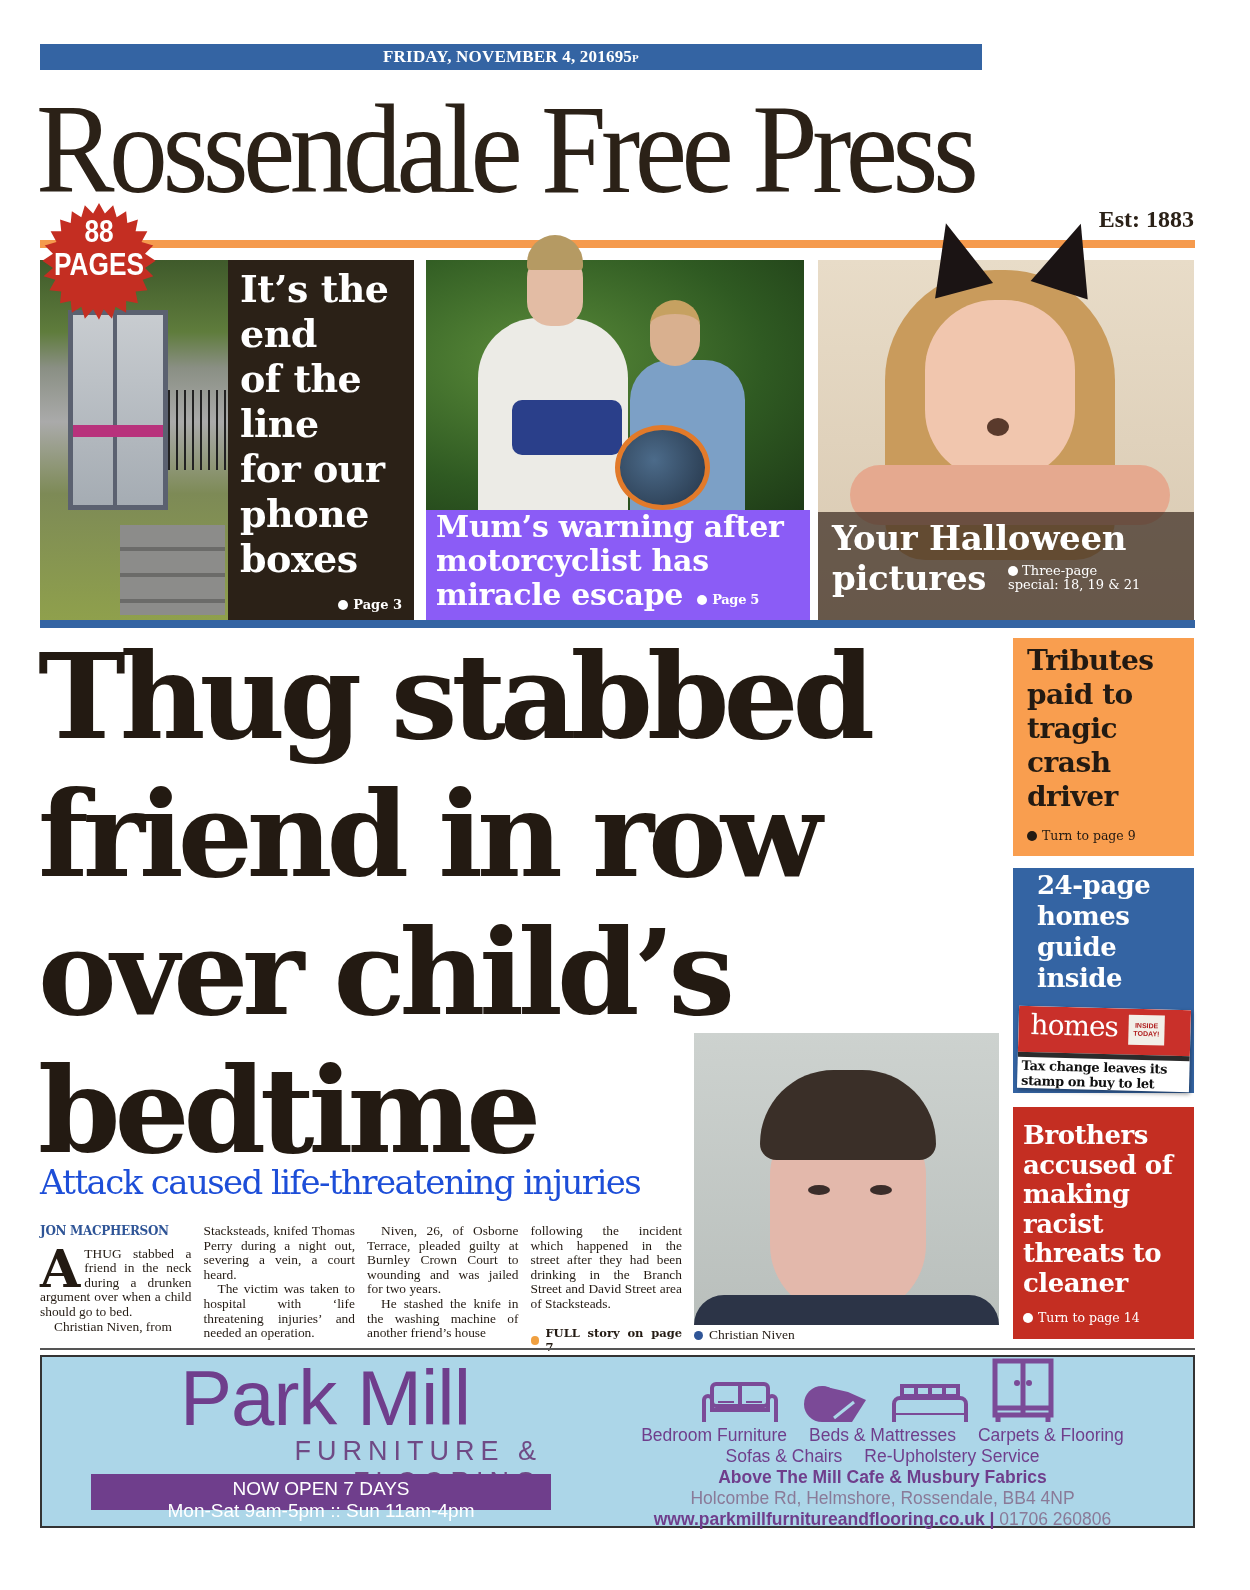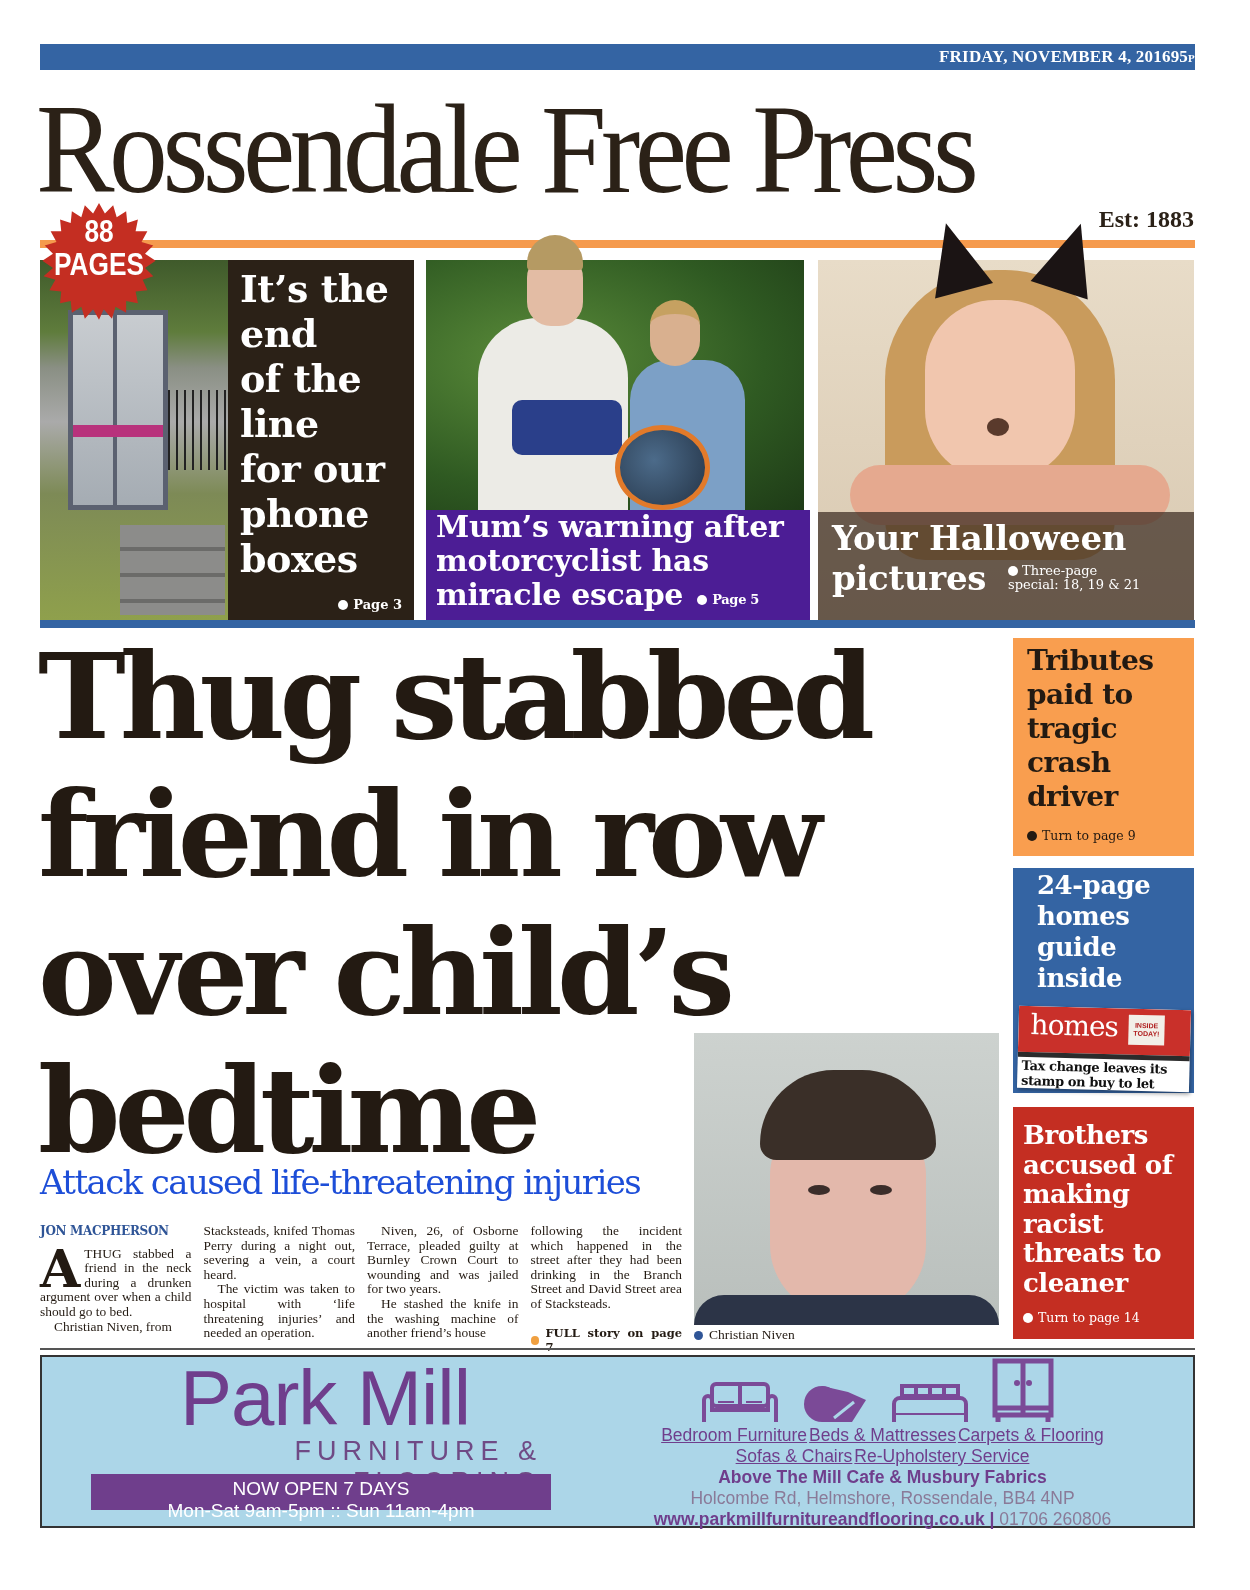--- a/index.html
+++ b/index.html
@@ -2,23 +2,23 @@
 <html><head>
 <meta charset="utf-8">
 <style>
   * { box-sizing: border-box; margin: 0; padding: 0; }
   html, body { width: 1250px; height: 1590px; background: #ffffff; overflow: hidden; }
   body { position: relative; font-family: "DejaVu Serif", serif; color: #231a12; }
 
   .abs { position: absolute; }
 
   
-  .datebar { left: 40px; top: 44px; width: 1155px; height: 26px; background: #3464a3; color: #fff;
+  .datebar { left: 40px; top: 44px; width: 942px; height: 26px; background: #3464a3; color: #fff;
     font-family: "Liberation Serif", serif; font-weight: bold; font-size: 17px; display: flex;
-    align-items: center; justify-content: flex-end; padding: 0 0; letter-spacing: 0.2px; }
+    align-items: center; justify-content: center; padding: 0 8px; letter-spacing: 0.2px; }
   .price-unit { font-size: 11px; }
 
   
   .masthead { left: 36px; top: 82px; width: 1165px; height: 135px; font-family: "Liberation Serif", serif;
     font-size: 128px; letter-spacing: -6px; color: #2b2117; line-height: 135px; white-space: nowrap;
     transform: scaleX(0.92); transform-origin: left top; }
   .est { right: 56px; top: 206px; font-family: "Liberation Serif", serif; font-weight: bold; font-size: 24px; color: #2b2117; }
   .orange-rule { left: 40px; top: 240px; width: 1155px; height: 8px; background: #f59a4d; }
 
   
@@ -46,21 +46,21 @@
 
   .panel2-photo { left: 426px; top: 260px; width: 378px; height: 250px; overflow: hidden;
     background: radial-gradient(ellipse at 30% 40%, #5b8c3a 0%, #2f5a22 60%, #1e3b17 100%); }
   .person-a { left: 478px; top: 318px; width: 150px; height: 194px; background: #ecebe6; border-radius: 60px 60px 0 0; }
   .head-a { left: 527px; top: 250px; width: 56px; height: 76px; background: #e3bca4; border-radius: 28px 28px 24px 24px; }
   .hair-a { left: 527px; top: 235px; width: 56px; height: 35px; background: #b59a63; border-radius: 28px 28px 4px 4px; }
   .sling { left: 512px; top: 400px; width: 110px; height: 55px; background: #2a3f8a; border-radius: 10px; }
   .person-b { left: 630px; top: 360px; width: 115px; height: 150px; background: #7ca0c6; border-radius: 40px 40px 0 0; }
   .head-b { left: 650px; top: 300px; width: 50px; height: 66px; background: #d9b08f; border-radius: 25px; border-top: 14px solid #c6a161; }
   .helmet { left: 615px; top: 425px; width: 95px; height: 85px; background: radial-gradient(circle at 40% 40%, #4c6b8a, #243447); border: 5px solid #e27a2a; border-radius: 50%; }
-  .panel2-box { left: 426px; top: 510px; width: 384px; height: 110px; background: #4c1d95; color: #fff; padding: 0 10px; }
+  .panel2-box { left: 426px; top: 510px; width: 384px; height: 110px; background: #8b5cf6; color: #fff; padding: 0 10px; }
   .panel2-head { font-family: "DejaVu Serif", serif; font-weight: bold; font-size: 30px; line-height: 34px; letter-spacing: -0.3px; white-space: nowrap; }
 
   .panel3-photo { left: 818px; top: 260px; width: 376px; height: 360px; overflow: hidden;
     background: linear-gradient(180deg, #e8dcc8 0%, #d8c8b0 100%); }
   .girl-hair { left: 885px; top: 270px; width: 230px; height: 290px; background: #c99b5c; border-radius: 110px 110px 40px 40px; }
   .girl-face { left: 925px; top: 300px; width: 150px; height: 180px; background: #f1c6ae; border-radius: 70px 70px 70px 70px; }
   .cat-ear-l { left: 925px; top: 222px; width: 0; height: 0; border-left: 30px solid transparent; border-right: 30px solid transparent; border-bottom: 70px solid #1b1414; transform: rotate(-15deg); }
   .cat-ear-r { left: 1040px; top: 222px; width: 0; height: 0; border-left: 30px solid transparent; border-right: 30px solid transparent; border-bottom: 70px solid #1b1414; transform: rotate(18deg); }
   .cat-nose { left: 987px; top: 418px; width: 22px; height: 18px; background: #5a3a2c; border-radius: 50%; }
   .hands { left: 850px; top: 465px; width: 320px; height: 60px; background: #e5a98f; border-radius: 30px; }
@@ -113,21 +113,21 @@
   .side3 .side-ref { color: #fff; margin-top: 12px; }
 
   
   .ad-rule { left: 40px; top: 1348px; width: 1155px; height: 2px; background: #555; }
   .ad { left: 40px; top: 1355px; width: 1155px; height: 173px; background: #acd6e8; border: 2px solid #333; }
   .ad-name { left: 160px; top: 1358px; width: 330px; text-align: center; font-family: "Liberation Sans", sans-serif; font-size: 78px; color: #6f3e8c; letter-spacing: -1px; line-height: 80px; }
   .ad-sub { left: 112px; top: 1436px; width: 430px; text-align: right; font-family: "Liberation Sans", sans-serif; font-size: 27px; letter-spacing: 6px; color: #6f4a85; }
   .ad-hours { left: 91px; top: 1474px; width: 460px; height: 36px; background: #6f3e8c; color: #fff; text-align: center; font-family: "Liberation Sans", sans-serif; font-size: 19px; line-height: 22px; padding-top: 4px; }
   .ad-icons { left: 700px; top: 1358px; width: 370px; height: 66px; display: flex; gap: 22px; align-items: flex-end; }
   .ad-services { left: 620px; top: 1425px; width: 525px; text-align: center; font-family: "Liberation Sans", sans-serif; color: #6f3e8c; font-size: 17.5px; line-height: 21px; }
-  .ad-services .row1 span, .ad-services .row2 span { margin: 0 1px; text-decoration: underline; }
+  .ad-services .row1 span, .ad-services .row2 span { margin: 0 11px; }
   .ad-services .bold { font-weight: bold; }
   .ad-services .addr { color: #8a7a98; }
   .ad-services .web { font-weight: bold; }
   .ad-services .phone { font-weight: normal; color: #8a7a98; }
 </style>
 </head>
 <body>
 
 <div class="abs datebar">
   <span>FRIDAY, NOVEMBER 4, 2016</span>

